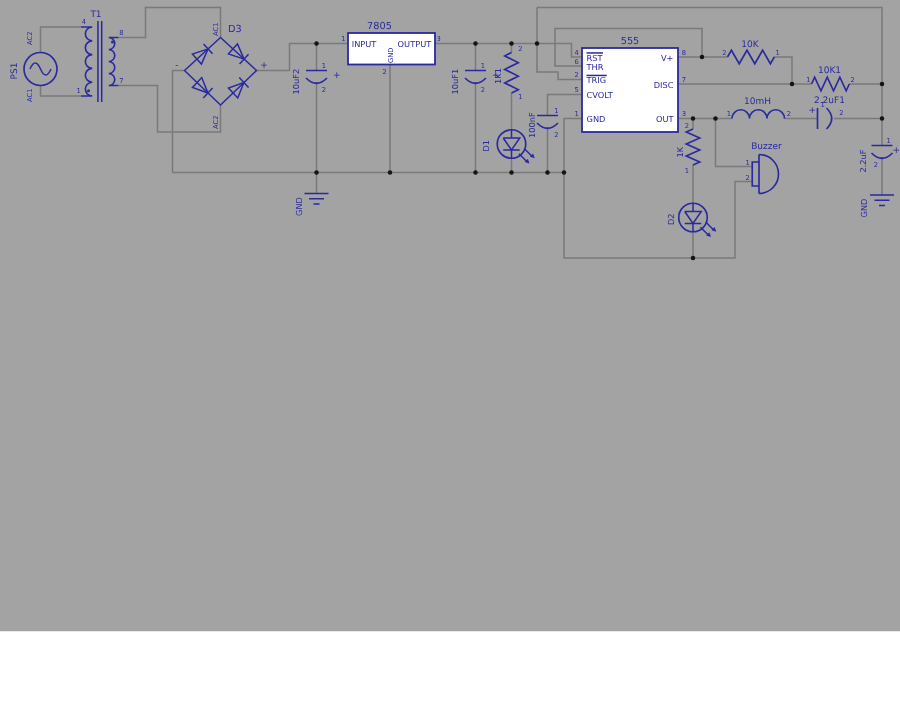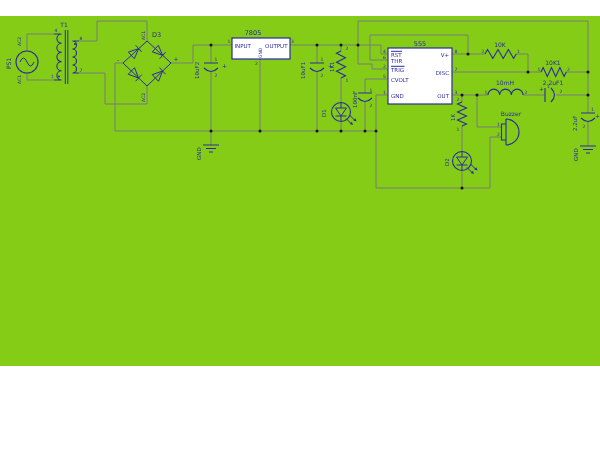--- a/index.html
+++ b/index.html
@@ -1,17 +1,17 @@
 <!DOCTYPE html>
 <html><head>
 <meta charset="utf-8">
 <style>
   html,body{margin:0;padding:0;background:#ffffff;}
-  .canvas{position:relative;width:600px;height:350px;background:#84cc16;overflow:hidden;
-          font-family:"DejaVu Sans", sans-serif;margin-top:16px;}
+  .canvas{position:relative;width:600px;height:421px;background:#a3a3a3;overflow:hidden;
+          font-family:"DejaVu Sans", sans-serif;}
   svg text{fill:#2a2aa0;font-family:"DejaVu Sans", sans-serif;}
   .lbl{font-size:6px;}
   .big{font-size:6.5px;}
   .pin{font-size:4.5px;fill:#2a2aa0;}
   .ic{font-size:5.5px;}
   .sym{stroke:#2a2aa0;fill:none;stroke-width:1.1;}
   .symthin{stroke:#2a2aa0;fill:none;stroke-width:1;}
   .wire{stroke:#7a7a7a;fill:none;stroke-width:1;}
   .box{stroke:#2a2aa0;fill:#ffffff;stroke-width:1.2;}
   .dot{fill:#141414;}

